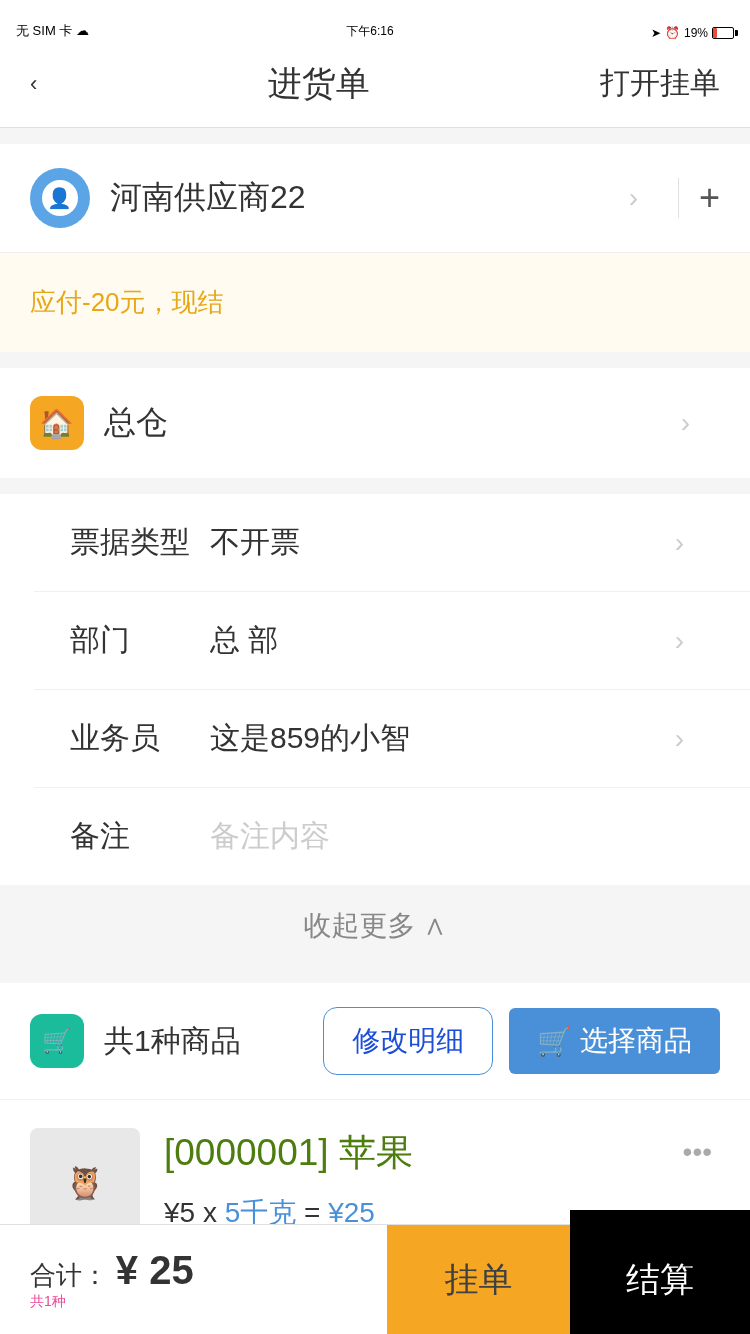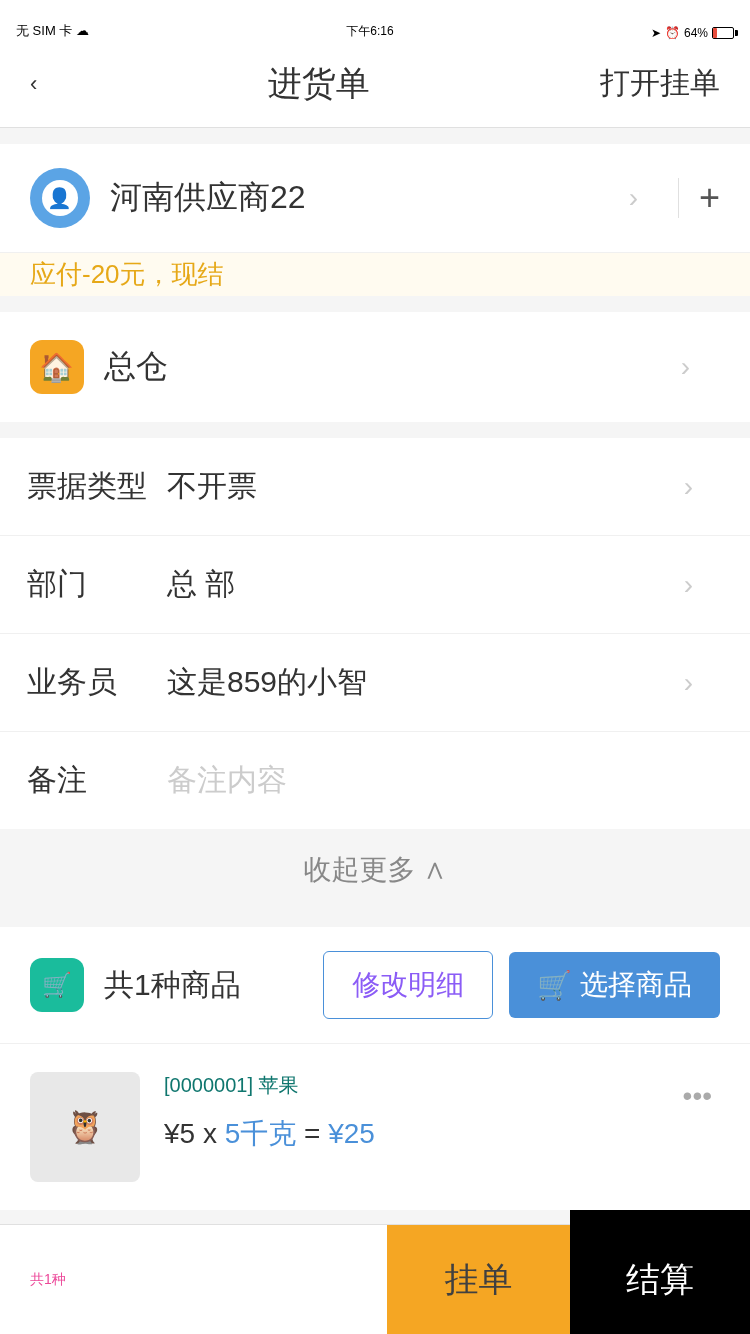--- a/index.html
+++ b/index.html
@@ -128,21 +128,21 @@
     .divider-v {
       width: 1px;
       height: 40px;
       background: #e0e0e0;
       margin: 0 20px 0 10px;
     }
 
     
     .balance-notice {
       background: #fffbf0;
-      padding: 4px 30px;
+      padding: 32px 30px;
       font-size: 26px;
       color: #e6a817;
     }
 
     
     .warehouse-row {
       background: #fff;
       display: flex;
       align-items: center;
       padding: 28px 30px;
@@ -165,23 +165,24 @@
     }
 
     
     .form-section {
       background: #fff;
       margin-top: 16px;
     }
     .form-row {
       display: flex;
       align-items: center;
-      padding: 28px 27px;
+      padding: 28px 36px;
       border-bottom: 1px solid #f0f0f0;
       cursor: pointer;
+      margin-left: 34px;
     }
     .form-row:last-child { border-bottom: none; }
     .form-label {
       font-size: 30px;
       color: #333;
       width: 120px;
       flex-shrink: 0;
     }
     .form-value {
       flex: 1;
@@ -224,25 +225,25 @@
       justify-content: center;
       margin-right: 20px;
     }
     .products-count {
       flex: 1;
       font-size: 30px;
       color: #333;
     }
     .btn-outline {
       border: 1.5px solid #4a90d9;
-      color: #8b5cf6;
+      color: #1d4ed8;
       background: #fff;
       padding: 14px 28px;
       font-size: 28px;
-      border-radius: 6px;
+      border-radius: 14px;
       cursor: pointer;
       margin-right: 16px;
     }
     .btn-primary {
       background: #4a90d9;
       color: #fff;
       border: none;
       padding: 14px 28px;
       font-size: 28px;
       border-radius: 6px;
@@ -267,22 +268,22 @@
       display: flex;
       align-items: center;
       justify-content: center;
       margin-right: 24px;
       flex-shrink: 0;
     }
     .product-info {
       flex: 1;
     }
     .product-name {
-      font-size: 20px;
-      color: #0f766e;
+      font-size: 37px;
+      color: #4d7c0f;
       margin-bottom: 16px;
     }
     .product-price {
       font-size: 28px;
       color: #333;
     }
     .product-price .blue {
       color: #4a90d9;
     }
     .more-btn {
@@ -351,21 +352,21 @@
 <body>
 
 <div class="status-bar">
   <div class="status-left">
     <span>无 SIM 卡 ☁</span>
   </div>
   <div class="status-center">下午6:16</div>
   <div class="status-right">
     <span>➤</span>
     <span>⏰</span>
-    <span>64%</span>
+    <span>19%</span>
     <div class="battery-icon">
       <div class="battery-fill"></div>
     </div>
   </div>
 </div>
 
 <div class="nav-bar">
   <span class="nav-back">‹</span>
   <span class="nav-title">进货单</span>
   <span class="nav-action">打开挂单</span>
@@ -450,17 +451,21 @@
       </div>
     </div>
     <span class="more-btn">•••</span>
   </div>
 </div>
 
 <div style="height:110px;"></div>
 
 <div class="bottom-bar">
   <div class="total-section">
+    <div>
+      <span class="total-label">合计：</span>
+      <span class="total-amount">¥ 25</span>
+    </div>
     <div class="total-count">共1种</div>
   </div>
   <button class="btn-suspend">挂单</button>
   <button class="btn-checkout">结算</button>
 </div>
 
 </body></html>

